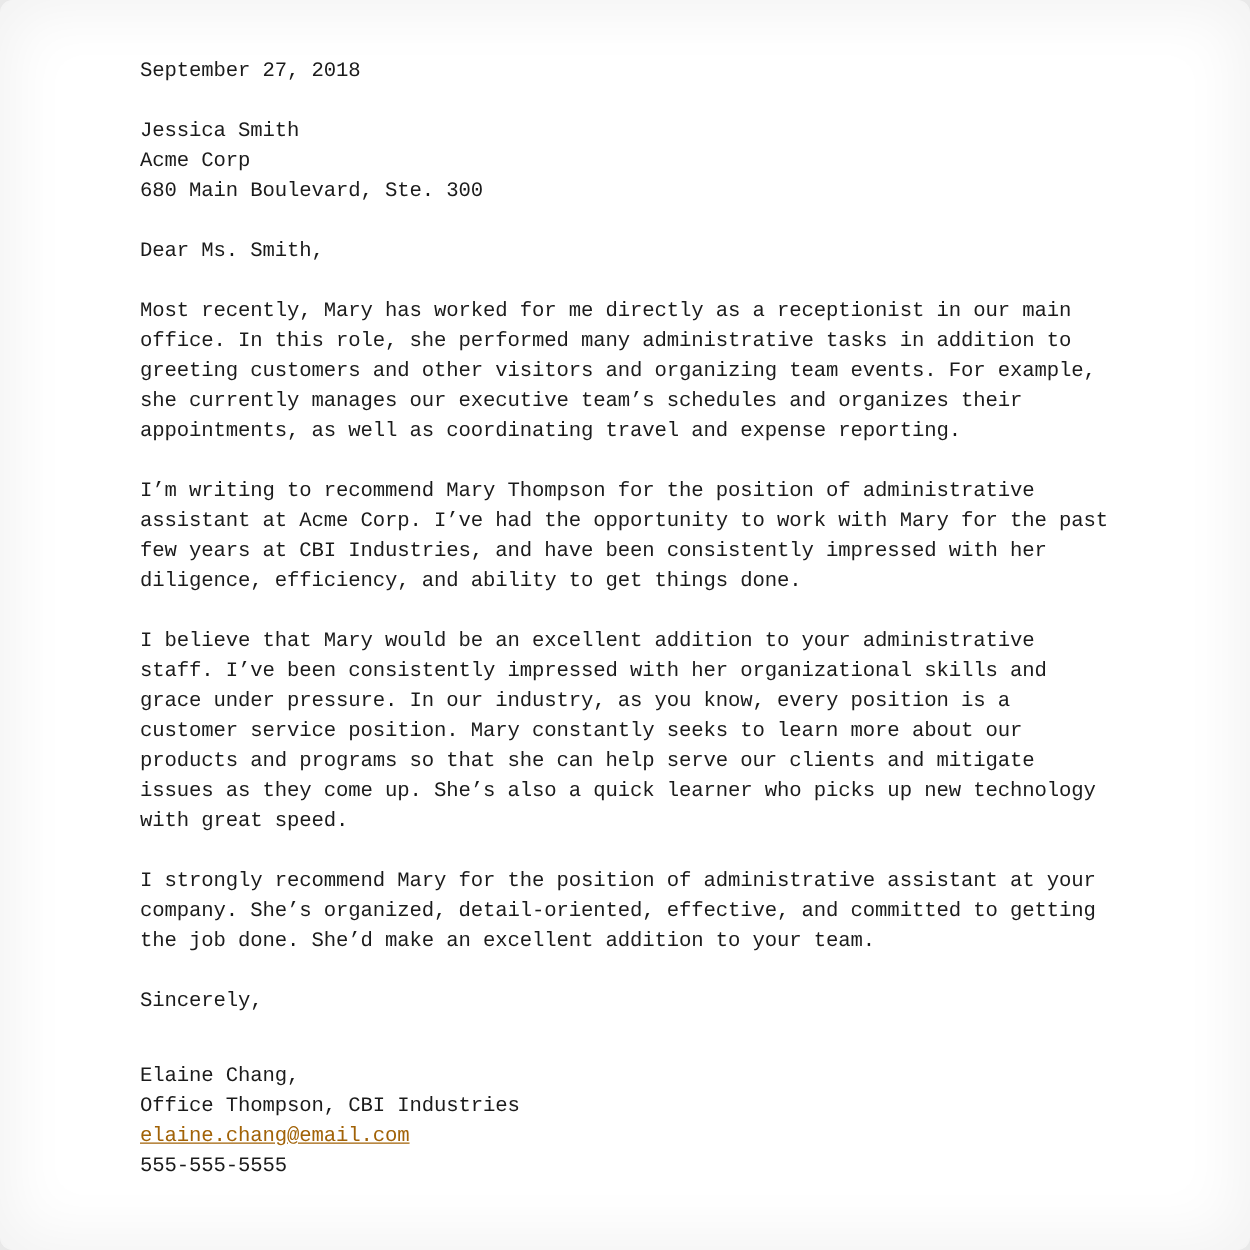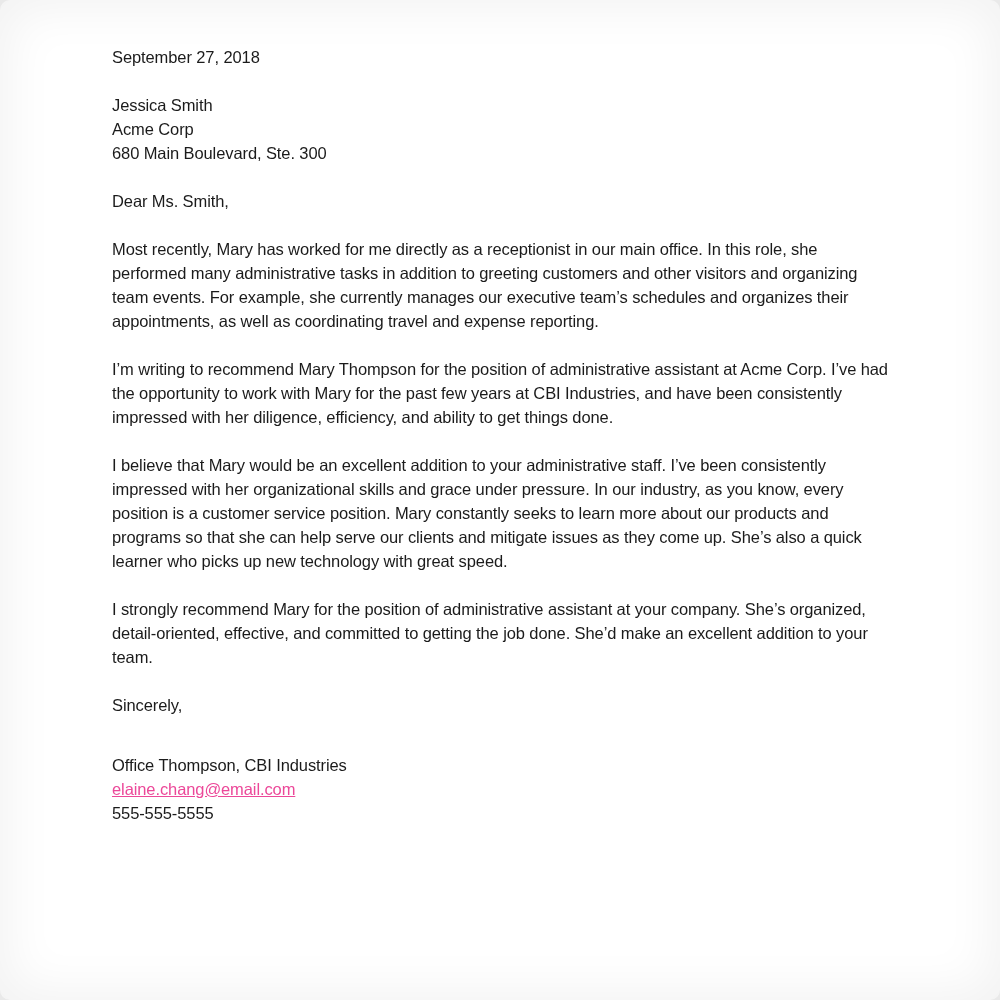--- a/index.html
+++ b/index.html
@@ -9,33 +9,33 @@
   }
   .paper {
     position: relative;
     width: 1000px;
     height: 1000px;
     box-sizing: border-box;
     background: #ffffff;
     border-radius: 10px;
     box-shadow: inset 0 0 50px 8px rgba(0,0,0,0.055);
     padding: 45px 110px 0 112px;
-    font-family: Liberation Sans, sans-serif;
+    font-family: Liberation Mono, monospace;
     font-size: 16.5px;
     line-height: 24px;
     letter-spacing: -0.1px;
     color: #1b1b1b;
   }
   .line { margin: 0; }
   .block { margin: 0 0 24px 0; }
   .para { margin: 0 0 24px 0; }
   .closing { margin: 0 0 36px 0; }
   .sig-block { margin: 0; }
   a.email {
-    color: #ec4899;
+    color: #a16207;
     text-decoration: underline;
     cursor: pointer;
   }
 </style>
 </head>
 <body>
 
 <div class="paper">
 
   <p class="line block">September 27, 2018</p>
@@ -49,18 +49,19 @@
   <p class="line block">Dear Ms. Smith,</p>
 
   <p class="para">Most recently, Mary has worked for me directly as a receptionist in our main office. In this role, she performed many administrative tasks in addition to greeting customers and other visitors and organizing team events. For example, she currently manages our executive team’s schedules and organizes their appointments, as well as coordinating travel and expense reporting.</p>
   <p class="para">I’m writing to recommend Mary Thompson for the position of administrative assistant at Acme Corp. I’ve had the opportunity to work with Mary for the past few years at CBI Industries, and have been consistently impressed with her diligence, efficiency, and ability to get things done.</p>
   <p class="para">I believe that Mary would be an excellent addition to your administrative staff. I’ve been consistently impressed with her organizational skills and grace under pressure. In our industry, as you know, every position is a customer service position. Mary constantly seeks to learn more about our products and programs so that she can help serve our clients and mitigate issues as they come up. She’s also a quick learner who picks up new technology with great speed.</p>
   <p class="para">I strongly recommend Mary for the position of administrative assistant at your company. She’s organized, detail-oriented, effective, and committed to getting the job done. She’d make an excellent addition to your team.</p>
 
   <p class="line closing">Sincerely,</p>
 
   <div class="sig-block">
+    <p class="line">Elaine Chang,</p>
     <p class="line">Office Thompson, CBI Industries</p>
     <p class="line"><a class="email">elaine.chang@email.com</a></p>
     <p class="line">555-555-5555</p>
   </div>
 
 </div>
 
 </body></html>

